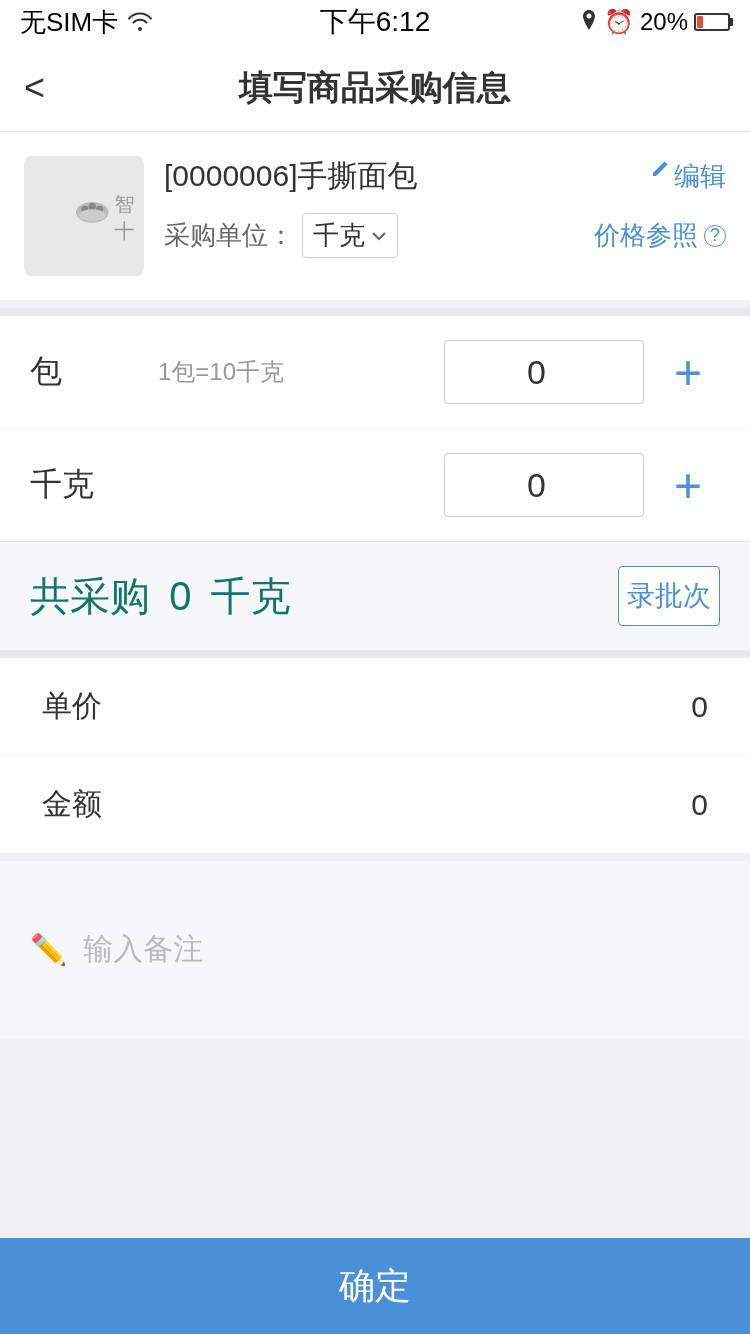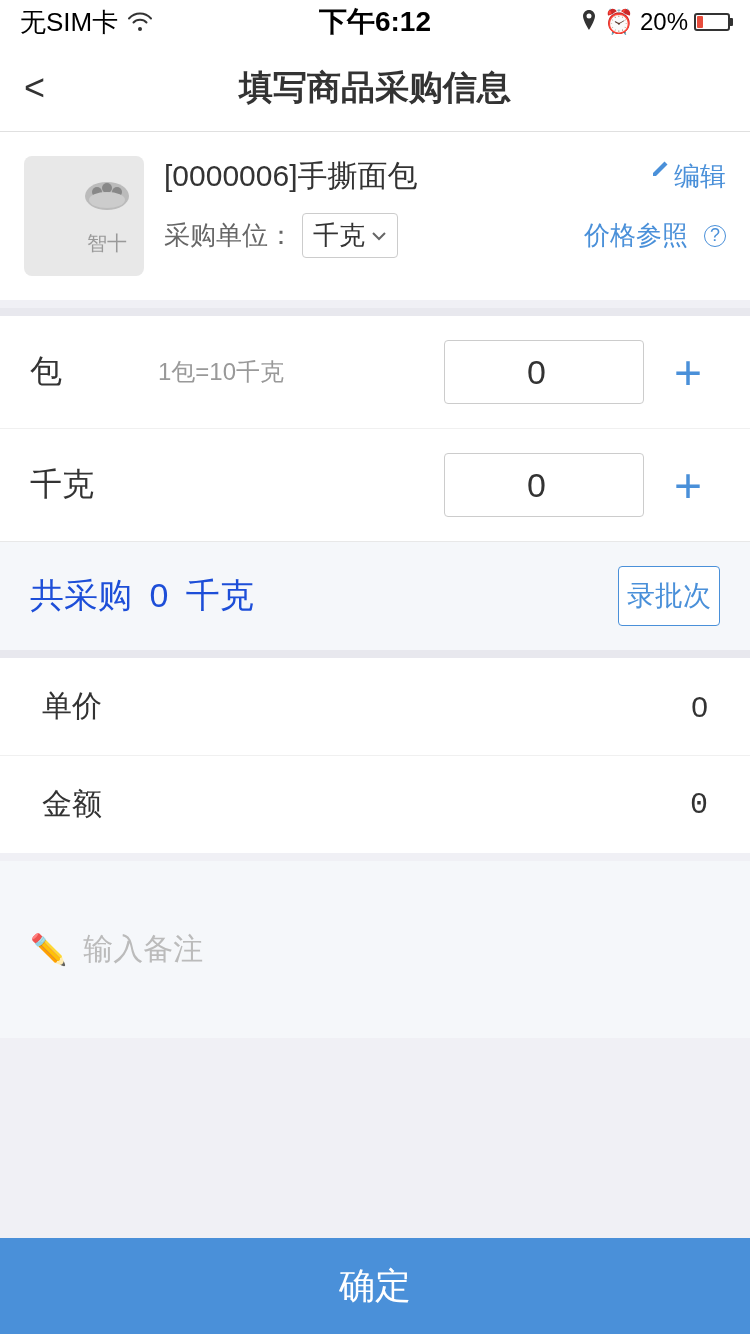--- a/index.html
+++ b/index.html
@@ -25,21 +25,21 @@
       font-weight: 500;
     }
     .status-bar-left {
       display: flex;
       align-items: center;
       gap: 8px;
       font-size: 26px;
     }
     .status-bar-center {
       font-size: 28px;
-      font-weight: 700;
+      font-weight: 400;
       position: absolute;
       left: 50%;
       transform: translateX(-50%);
     }
     .status-bar-right {
       display: flex;
       align-items: center;
       gap: 6px;
       font-size: 24px;
     }
@@ -105,23 +105,22 @@
       align-items: flex-start;
       gap: 20px;
       border-bottom: 8px solid #f0f0f5;
     }
     .product-image {
       width: 120px;
       height: 120px;
       background: #e8e8e8;
       border-radius: 8px;
       display: flex;
-      flex-direction: column;
-      align-items: center;
-      justify-content: center;
+      flex-direction: row;
+      align-items: center;
       flex-shrink: 0;
       color: #999;
       font-size: 40px;
       padding-left: 46px;
     }
     .product-image-label {
       font-size: 20px;
       color: #999;
       margin-top: 4px;
     }
@@ -164,21 +163,21 @@
       font-size: 26px;
       color: #333;
       margin-left: 8px;
       gap: 6px;
     }
     .price-ref {
       color: #4a90d9;
       font-size: 26px;
       display: flex;
       align-items: center;
-      gap: 16px;
+      gap: 6px;
     }
 
     
     .quantity-section {
       background: #fff;
       border-bottom: 1px solid #e8e8e8;
     }
     .quantity-row {
       display: flex;
       align-items: center;
@@ -234,22 +233,22 @@
     
     .total-row {
       background: #f5f7fa;
       display: flex;
       align-items: center;
       justify-content: space-between;
       padding: 24px 30px;
       border-bottom: 8px solid #e8e8ee;
     }
     .total-text {
-      font-size: 34px;
-      color: #1d4ed8;
+      font-size: 40px;
+      color: #0f766e;
     }
     .batch-btn {
       border: 1px solid #4a90d9;
       border-radius: 4px;
       padding: 10px 8px;
       color: #4a90d9;
       font-size: 28px;
       background: #fff;
       cursor: pointer;
     }
@@ -261,21 +260,20 @@
     }
     .price-row {
       display: flex;
       align-items: center;
       justify-content: space-between;
       padding: 28px 42px;
       border-bottom: 1px solid #f0f0f0;
     }
     .price-row:last-child {
       border-bottom: none;
-      font-family: Liberation Mono, monospace;
     }
     .price-label {
       font-size: 30px;
       color: #333;
     }
     .price-value {
       font-size: 30px;
       color: #333;
     }
 

